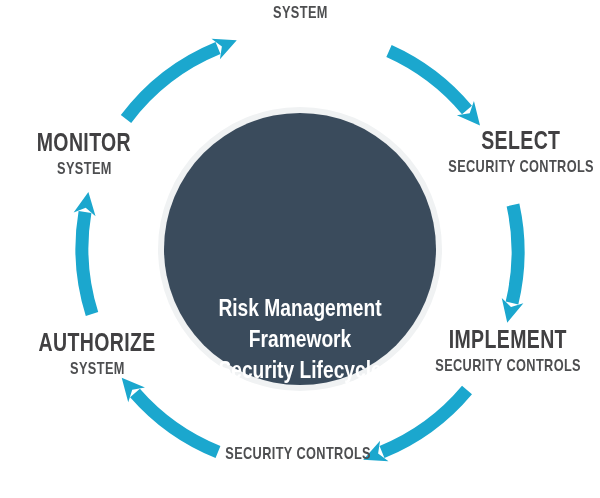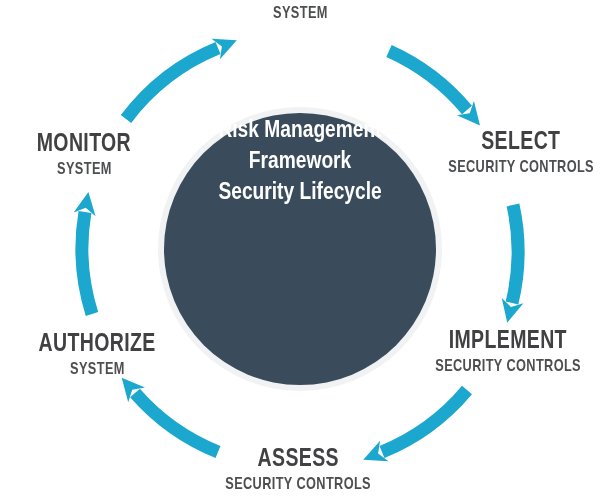--- a/index.html
+++ b/index.html
@@ -34,21 +34,21 @@
     position: absolute;
     left: 300px;
     top: 249px;
     width: 272px;
     height: 272px;
     margin: -136px 0 0 -136px;
     border-radius: 50%;
     background: var(--circle, #3a4b5c);
     box-shadow: 0 0 0 6px var(--ring, #f0f2f3);
     display: flex;
-    align-items: flex-start;
+    align-items: flex-end;
     justify-content: center;
   }
   .center-text {
     color: var(--center-text, #ffffff);
     font-size: 24px;
     font-weight: bold;
     line-height: 31px;
     text-align: center;
     transform: scaleX(0.8);
     white-space: nowrap;
@@ -127,23 +127,20 @@
   <div class="step" style="left:508px; top:324px;">
     <div class="step-label">
       <span class="condensed">IMPLEMENT</span>
     </div>
     <div class="step-sublabel">
       <span class="condensed">SECURITY CONTROLS</span>
     </div>
   </div>
 
   <div class="step" style="left:298px; top:442px;">
-    <div class="step-label">
-      <span class="condensed">ASSESS</span>
-    </div>
     <div class="step-sublabel">
       <span class="condensed">SECURITY CONTROLS</span>
     </div>
   </div>
 
   <div class="step" style="left:97px; top:327px;">
     <div class="step-label">
       <span class="condensed">AUTHORIZE</span>
     </div>
     <div class="step-sublabel">

